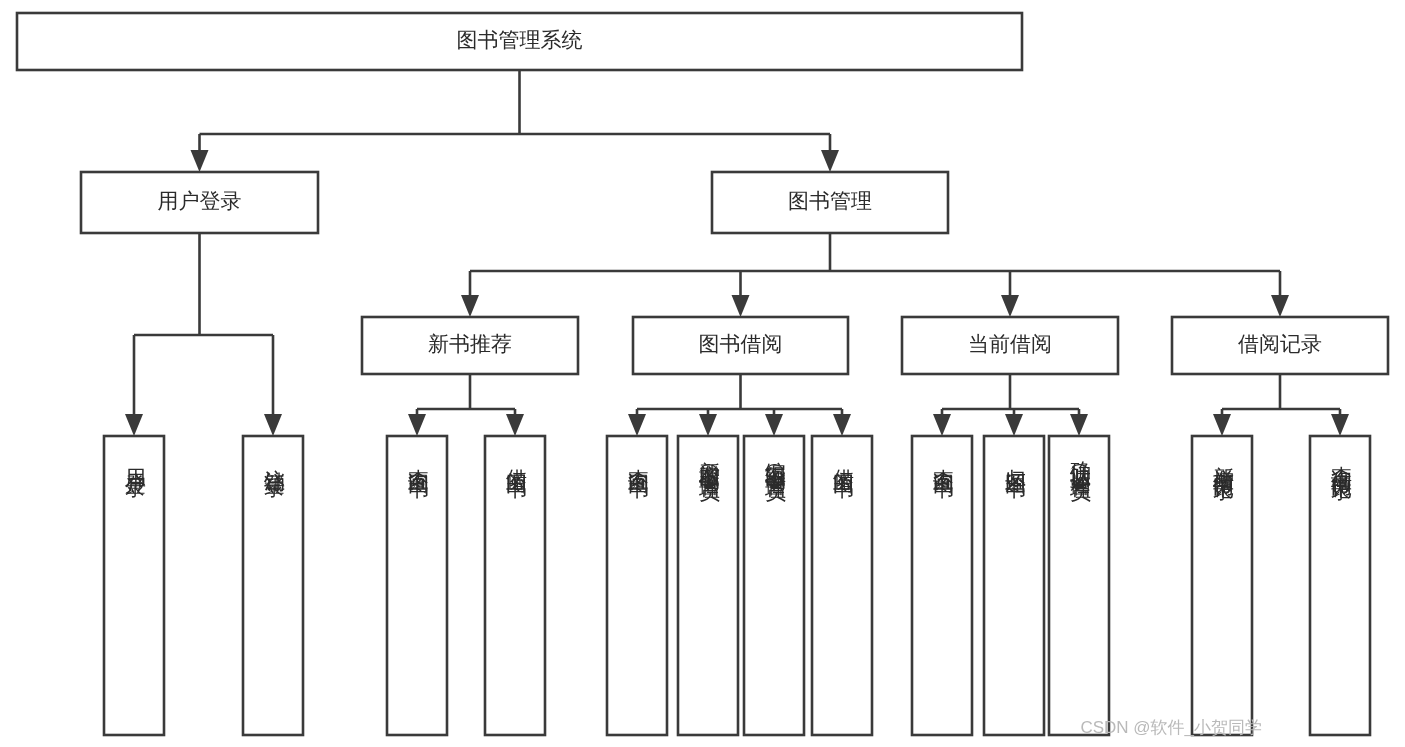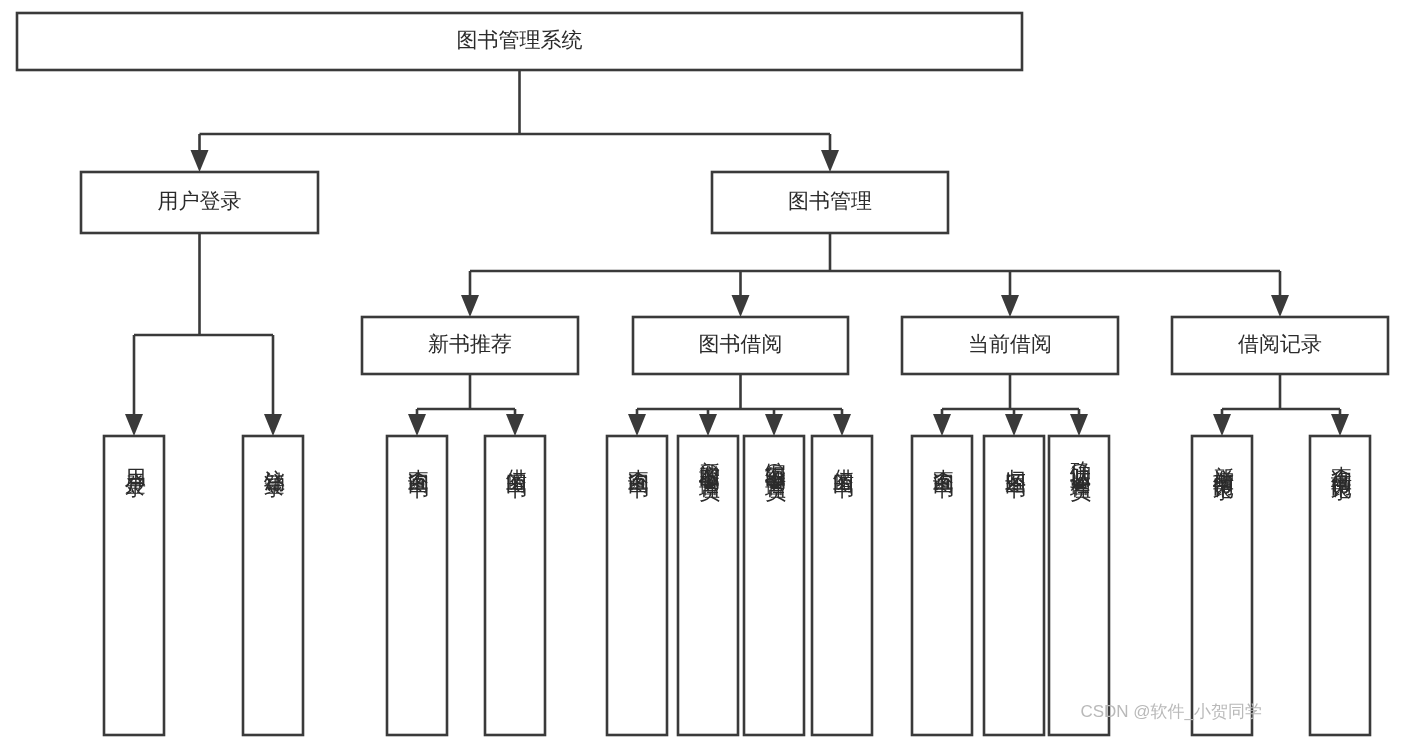--- a/index.html
+++ b/index.html
@@ -57,21 +57,21 @@
     font-size: 21px;
     text-anchor: middle;
     dominant-baseline: middle;
     writing-mode: vertical-rl;
     glyph-orientation-vertical: 0;
     letter-spacing: 3px;
   }
   .watermark-text {
     position: absolute;
     right: 8px;
-    bottom: 24px;
+    bottom: 8px;
     color: #b9b9b9;
     font-size: 17px;
     font-family: "Liberation Sans", "DejaVu Sans", sans-serif;
     white-space: nowrap;
     user-select: none;
   }
 </style>
 </head>
 <body>
 

